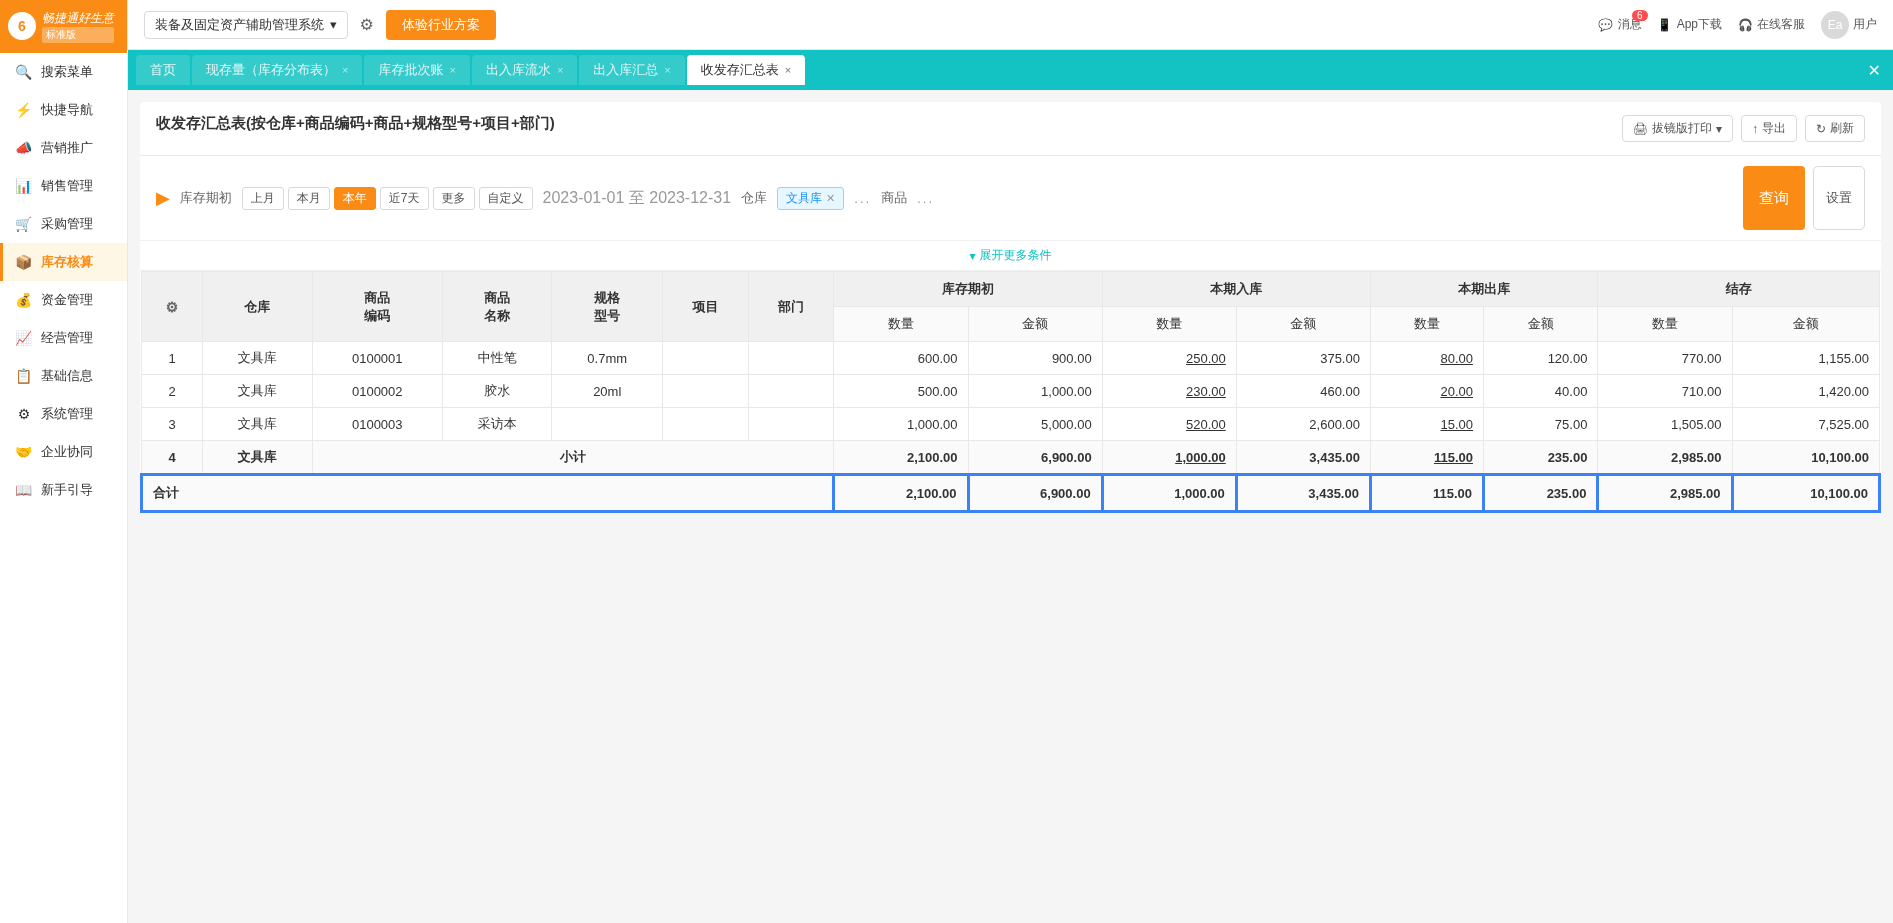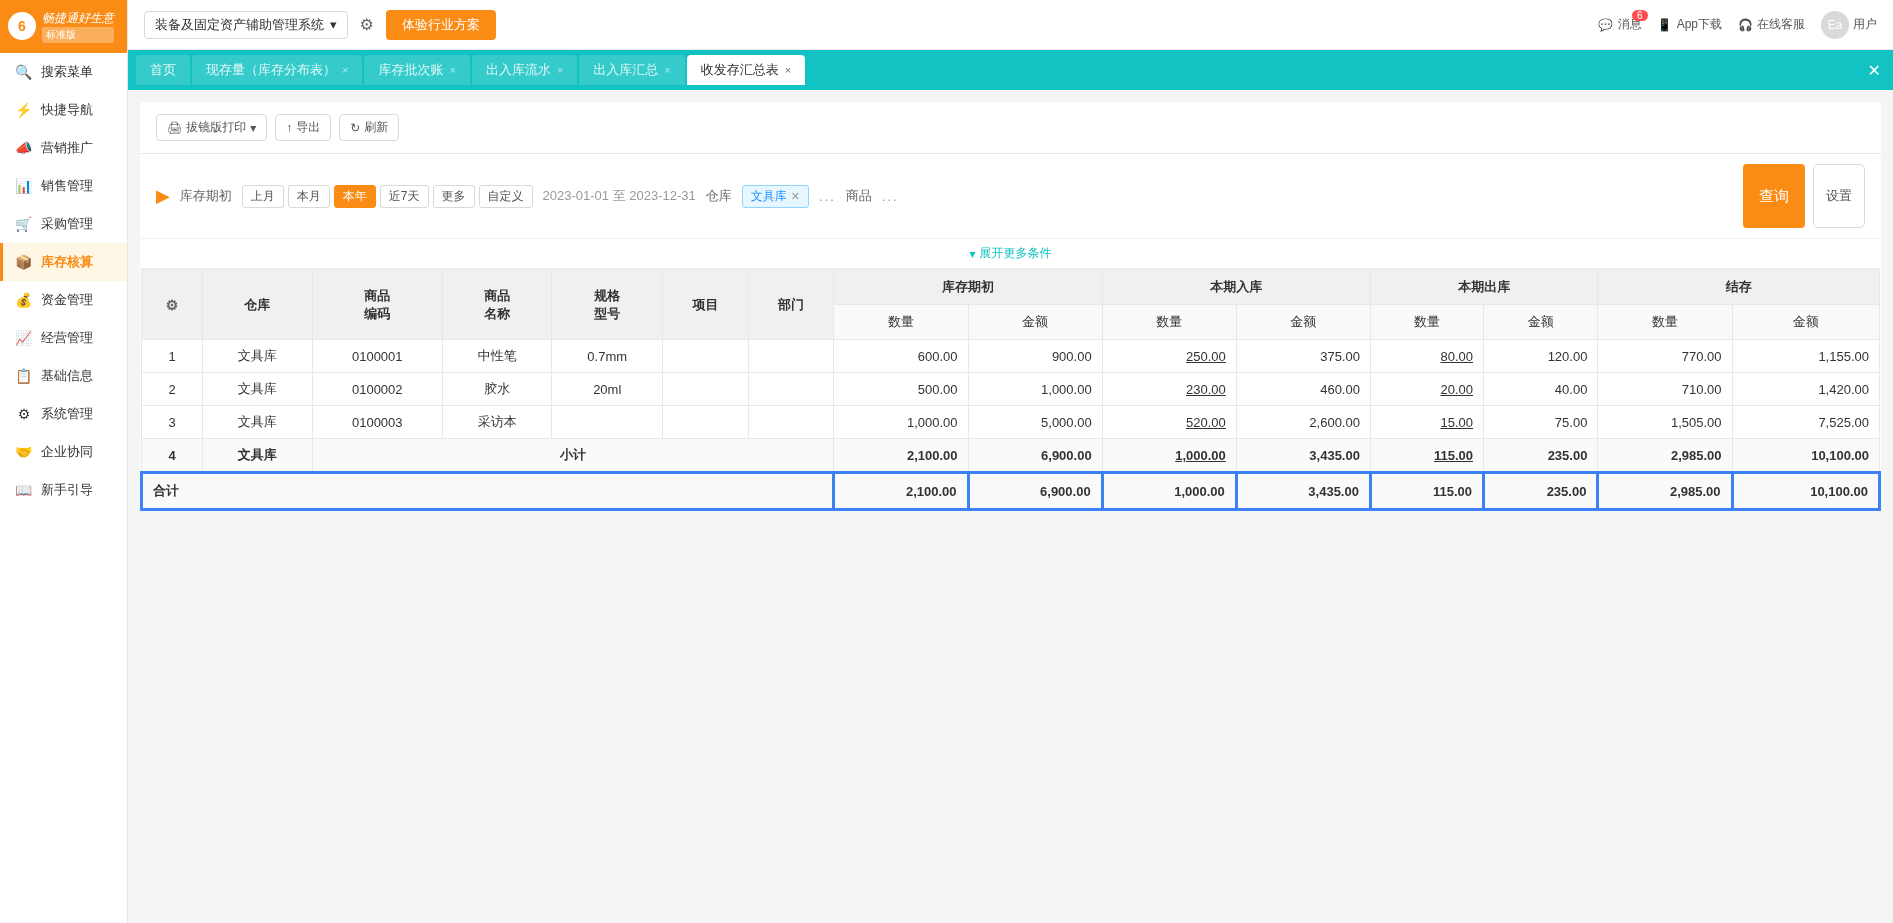--- a/index.html
+++ b/index.html
@@ -44,21 +44,21 @@
     .btn-export { border: 1px solid #d9d9d9; background: #fff; padding: 4px 10px; border-radius: 4px; cursor: pointer; font-size: 12px; color: #555; display: flex; align-items: center; gap: 4px; }
     .btn-refresh { border: 1px solid #d9d9d9; background: #fff; padding: 4px 10px; border-radius: 4px; cursor: pointer; font-size: 12px; color: #555; display: flex; align-items: center; gap: 4px; }
 
     
     .filter-bar { background: #fff; padding: 10px 16px; border-bottom: 1px solid #f0f0f0; display: flex; align-items: center; gap: 12px; flex-wrap: wrap; }
     .filter-toggle { color: #fa8c16; font-size: 18px; cursor: pointer; }
     .filter-label { color: #666; font-size: 13px; }
     .filter-date-btns { display: flex; gap: 4px; align-items: center; }
     .filter-date-btn { padding: 2px 8px; border: 1px solid #d9d9d9; background: #fff; border-radius: 3px; cursor: pointer; font-size: 12px; color: #555; }
     .filter-date-btn.active { background: #fa8c16; color: #fff; border-color: #fa8c16; }
-    .filter-date-range { font-size: 13px; color: #999; }
+    .filter-date-range { font-size: 16px; color: #999; }
     .filter-warehouse-label { color: #666; font-size: 13px; }
     .filter-tag { background: #e6f7ff; border: 1px solid #91d5ff; border-radius: 3px; padding: 2px 8px; font-size: 12px; color: #1890ff; display: flex; align-items: center; gap: 4px; }
     .filter-tag-close { cursor: pointer; color: #999; font-size: 11px; }
     .filter-more { color: #999; cursor: pointer; font-size: 13px; letter-spacing: 2px; }
     .filter-goods-label { color: #666; font-size: 13px; }
     .btn-query { background: #fa8c16; color: #fff; border: none; border-radius: 4px; padding: 5px 16px; cursor: pointer; font-size: 15px; margin-left: 8px; }
     .btn-settings { border: 1px solid #d9d9d9; background: #fff; color: #555; border-radius: 5px; padding: 22px 12px; cursor: pointer; font-size: 13px; }
     .filter-expand { background: #fff; padding: 6px 16px; border-bottom: 1px solid #f0f0f0; }
     .btn-expand { background: none; border: none; color: #13c2c2; cursor: pointer; font-size: 12px; display: flex; align-items: center; gap: 4px; }
 
@@ -195,20 +195,21 @@
           <span>收发存汇总表</span> 
           <span class="tab-close">×</span>
         </div>
       </div>
     <span class="tabbar-close">✕</span>
   </div>
 
   <div class="content">
     <div class="page-header">
       <div style="display:flex;align-items:center;justify-content:space-between;">
+        <div class="page-title">收发存汇总表(按仓库+商品编码+商品+规格型号+项目+部门)</div>
         <div class="page-title-actions">
           <button class="btn-print">
             <span>🖨</span>
             <span>拔镜版打印</span>
             <span>▾</span>
           </button>
           <button class="btn-export">
             <span>↑</span>
             <span>导出</span>
           </button>

